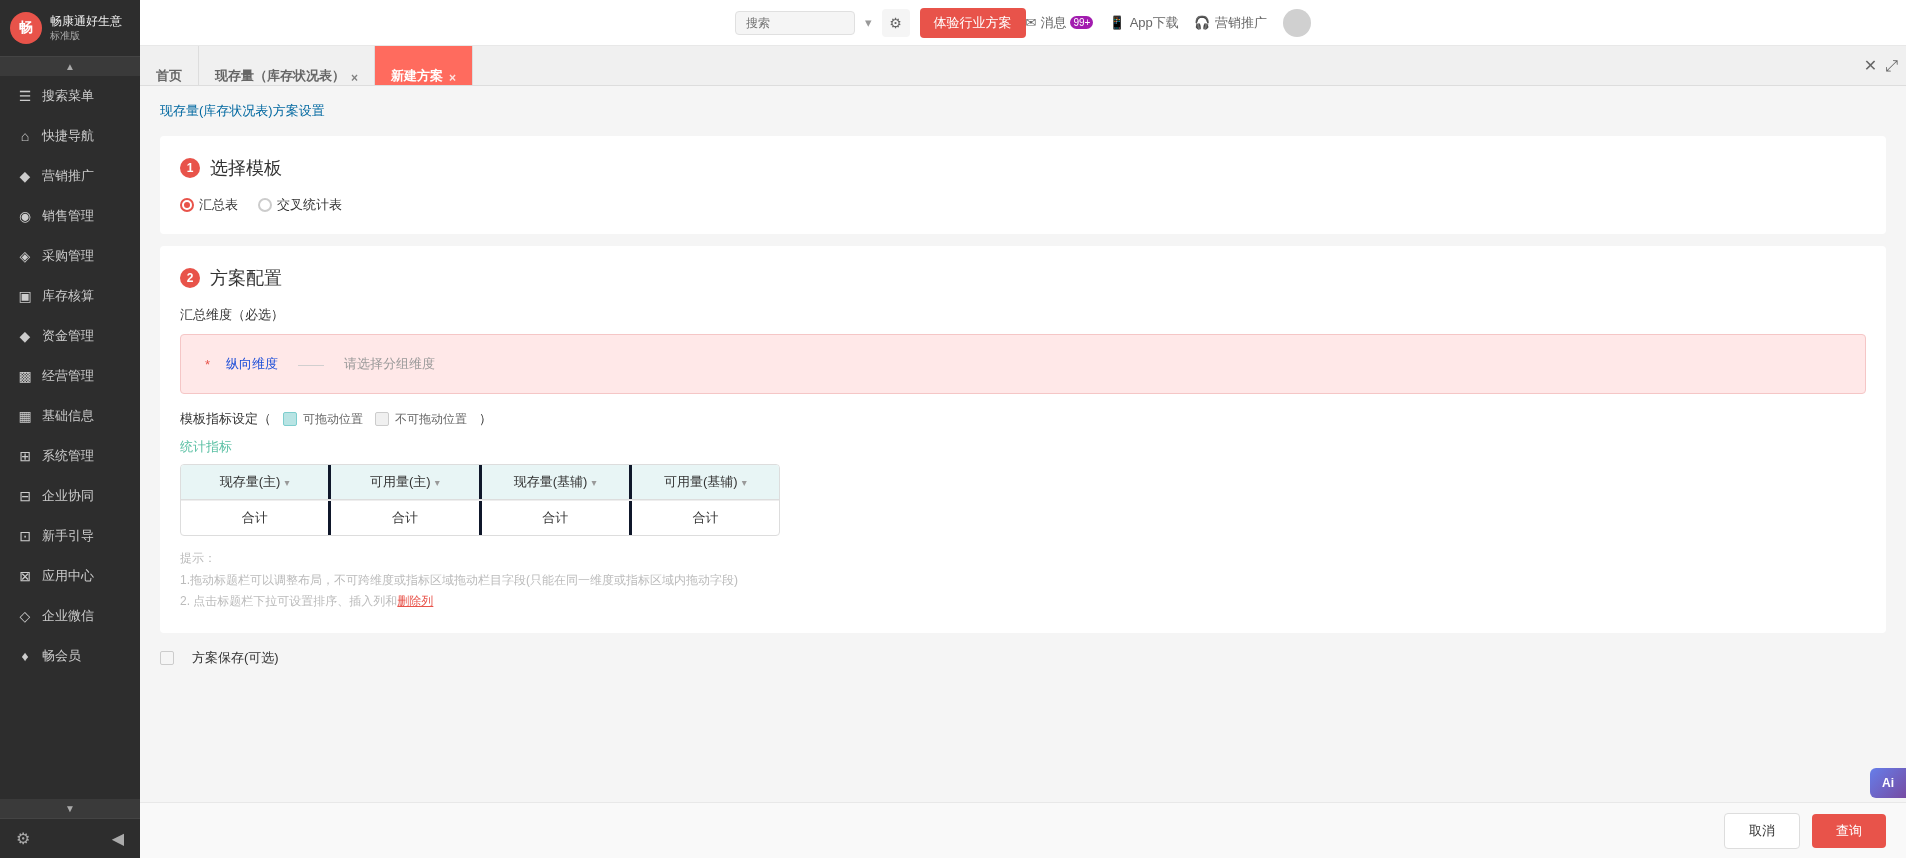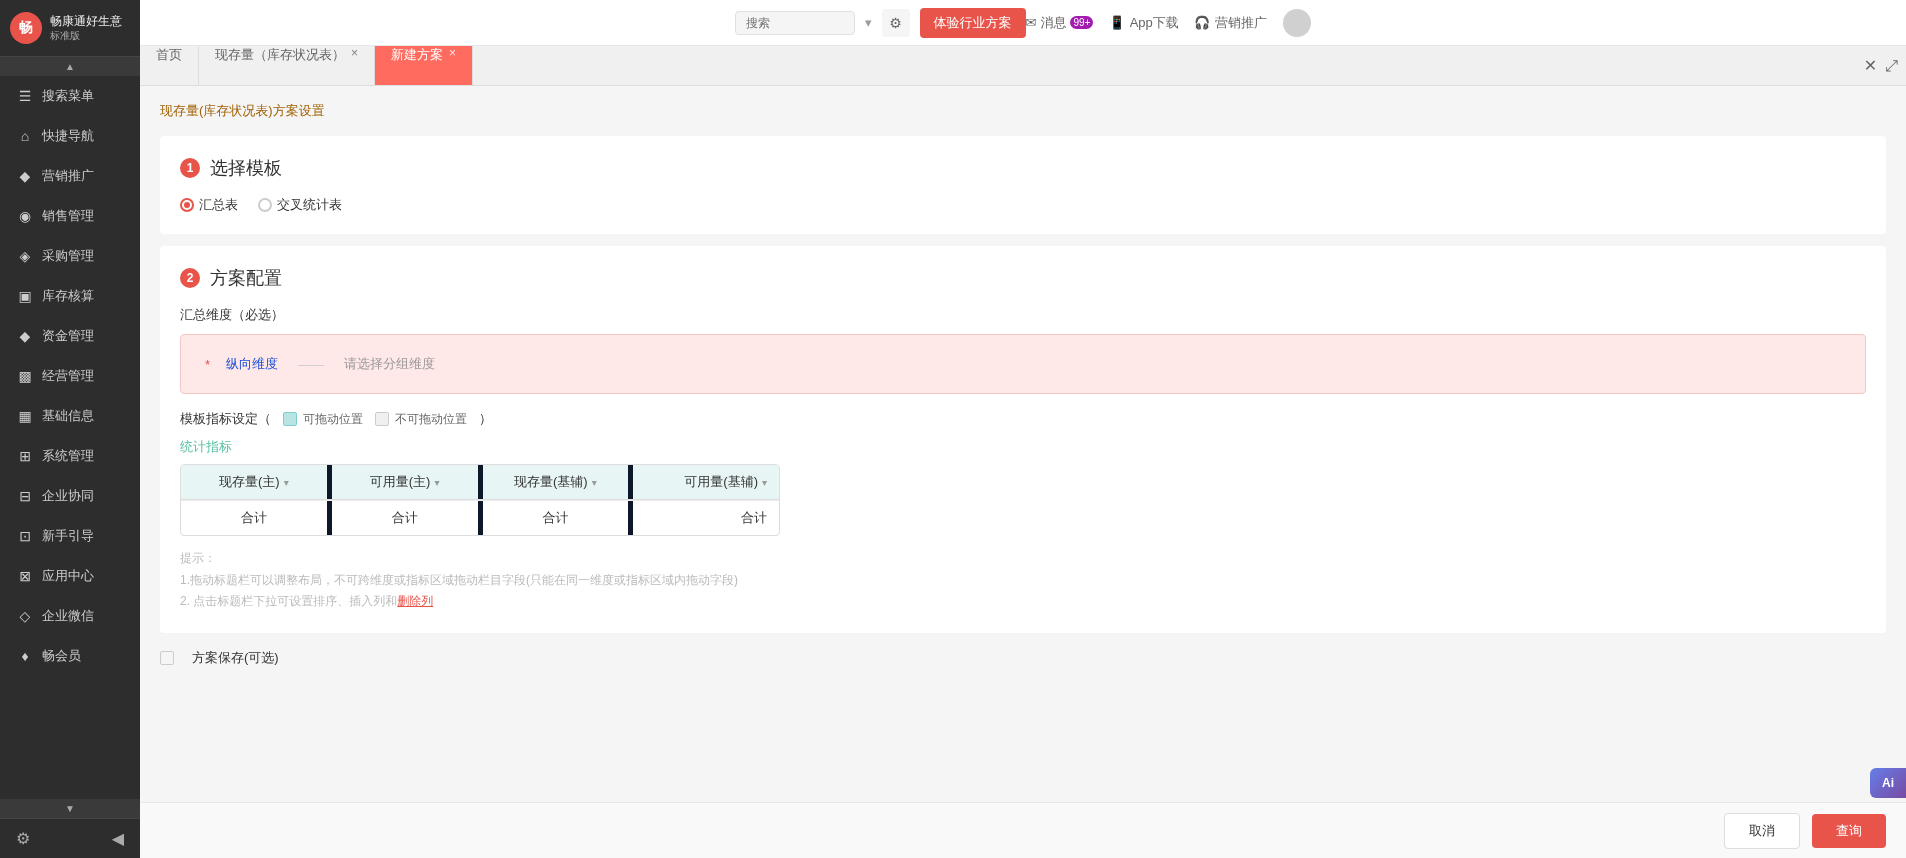--- a/index.html
+++ b/index.html
@@ -124,50 +124,51 @@
       background: #f0f0f0;
       display: flex;
       align-items: center;
       height: 40px;
       padding: 0 0 0 0;
       border-bottom: 1px solid #ddd;
       flex-shrink: 0;
     }
     .tab {
       display: flex;
-      align-items: flex-start;
+      align-items: flex-end;
       gap: 6px;
       padding: 0 16px;
       height: 100%;
       background: #f0f0f0;
       color: #666;
       font-size: 13px;
       cursor: pointer;
       border-right: 1px solid #ddd;
+      font-weight: bold;
     }
     .tab.home { background: #f0f0f0; }
     .tab.active {
       background: #ff6b5e;
       color: white;
       border-radius: 0;
     }
     .tab-close { font-size: 12px; cursor: pointer; opacity: 0.8; }
     .tabbar-right { margin-left: auto; display: flex; align-items: center; padding-right: 8px; gap: 8px; }
     .tabbar-icon { color: #666; cursor: pointer; font-size: 16px; }
 
     
     .content-area {
       flex: 1;
       overflow-y: auto;
       padding: 16px 20px;
       background: #f5f5f5;
       position: relative;
     }
 
-    .page-title { font-size: 13px; color: #a16207; margin-bottom: 16px; font-weight: normal; }
+    .page-title { font-size: 13px; color: #0369a1; margin-bottom: 16px; font-weight: normal; }
 
     .section-card {
       background: white;
       border-radius: 4px;
       padding: 20px;
       margin-bottom: 12px;
     }
 
     .section-header {
       display: flex;
@@ -243,27 +244,27 @@
     .stats-table-row {
       display: flex;
       border-top: 1px solid #eee;
     }
     .stats-cell {
       flex: 1;
       padding: 8px 12px;
       font-size: 13px;
       color: #333;
       text-align: center;
-      border-right: 5px solid #0f172a;
+      border-right: 3px solid #0f172a;
       display: flex;
       align-items: center;
       justify-content: center;
       gap: 4px;
     }
-    .stats-cell:last-child { border-right: none; justify-content: flex-end; }
+    .stats-cell:last-child { border-right: none; }
     .stats-cell-chevron { color: #999; font-size: 10px; }
 
     .tips-section { color: #bbb; font-size: 12px; line-height: 1.8; margin-top: 8px; }
 
     
     .scheme-save { display: flex; align-items: center; gap: 18px; font-size: 13px; color: #333; margin-top: 16px; }
     .scheme-checkbox {
       width: 14px; height: 14px;
       border: 1px solid #ccc;
       border-radius: 2px;

